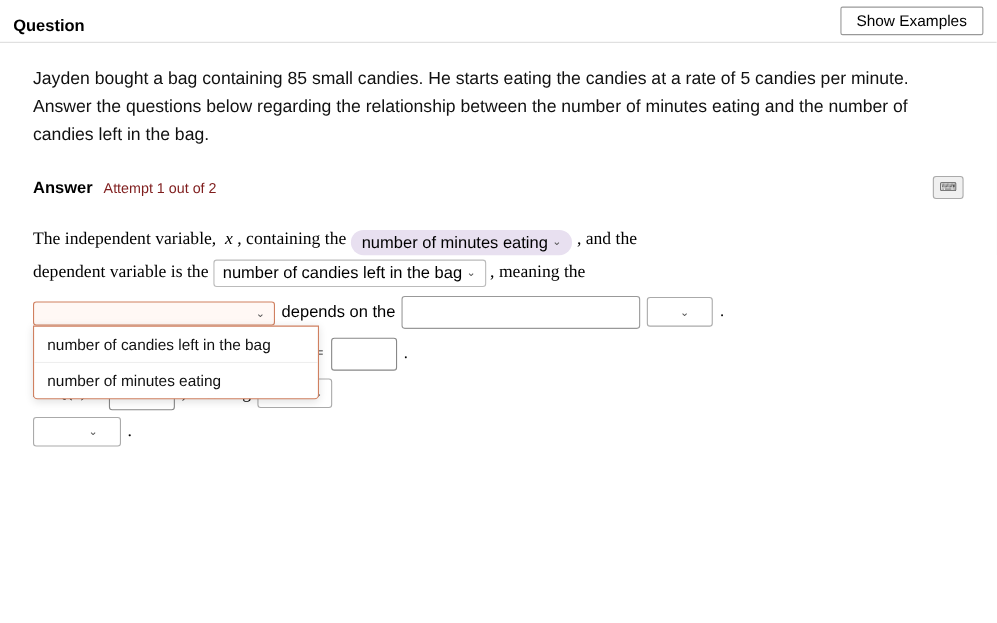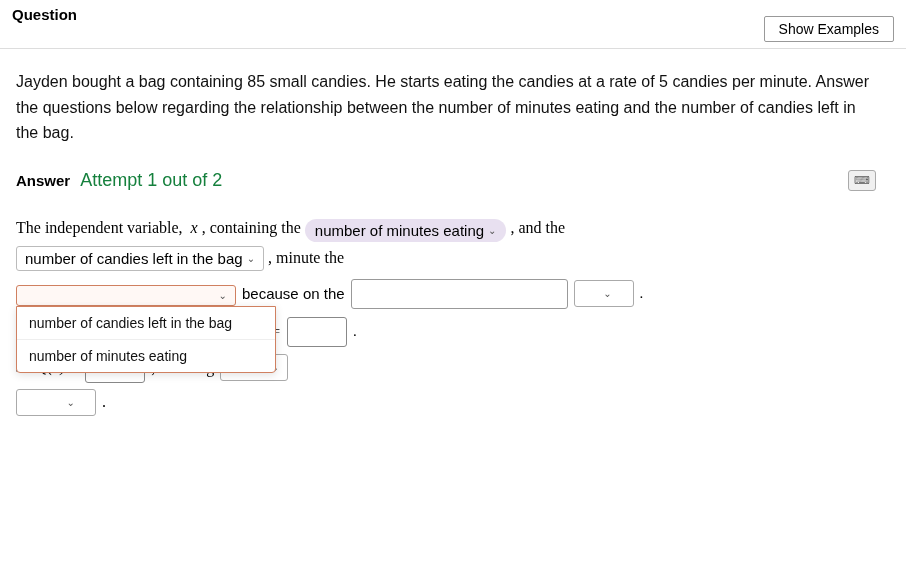--- a/index.html
+++ b/index.html
@@ -14,42 +14,41 @@
     }
     .page-container {
       width: 906px;
       min-height: 566px;
       background: #fff;
       position: relative;
     }
     .top-bar {
       display: flex;
       justify-content: space-between;
-      align-items: flex-start;
+      align-items: flex-end;
       padding: 6px 12px 6px 12px;
       border-bottom: 1px solid #ddd;
       background: #fff;
     }
     .question-label {
       font-size: 15px;
       font-weight: bold;
       font-family: Arial, sans-serif;
     }
     .show-examples-btn {
       border: 1px solid #999;
       background: #fff;
       padding: 4px 14px;
       font-size: 14px;
       font-family: Arial, sans-serif;
       cursor: pointer;
       border-radius: 2px;
-      margin-top: 10px;
     }
     .content-area {
-      padding: 20px 30px 20px 16px;
+      padding: 20px 30px 20px 30px;
     }
     .problem-text {
       font-size: 16px;
       line-height: 1.6;
       font-family: Arial, sans-serif;
       margin-bottom: 24px;
       color: #111;
     }
     .answer-section {
       margin-top: 10px;
@@ -59,22 +58,22 @@
       align-items: center;
       gap: 10px;
       margin-bottom: 28px;
     }
     .answer-label {
       font-weight: bold;
       font-size: 15px;
       font-family: Arial, sans-serif;
     }
     .attempt-label {
-      font-size: 18px;
-      color: #15803d;
+      font-size: 13px;
+      color: #7f1d1d;
       font-family: Arial, sans-serif;
     }
     .keyboard-icon {
       margin-left: auto;
       border: 1px solid #aaa;
       border-radius: 3px;
       padding: 3px 5px;
       font-size: 11px;
       color: #555;
       background: #f0f0f0;
@@ -299,40 +298,41 @@
         <span class="math-text"><em>x</em></span>
         <span>, containing the</span>
         <span class="independent-select">
           <span>number of minutes eating</span>
           <span class="chevron-down">⌄</span>
         </span>
         <span>, and the</span>
       </div>
 
       <div class="line2">
+        <span>dependent variable is the</span>
         <span class="dependent-select">
           <span>number of candies left in the bag</span>
           <span class="chevron-down">⌄</span>
         </span>
-        <span>, minute the</span>
+        <span>, meaning the</span>
       </div>
 
       <div class="depends-row">
         <div class="depends-dropdown-container">
           <div class="depends-select-btn">
             <span></span>
             <span class="chevron-down">⌄</span>
           </div>
           
           <div class="dropdown-list">
             <div class="dropdown-item">number of candies left in the bag</div>
             <div class="dropdown-item">number of minutes eating</div>
           </div>
         </div>
-        <span class="depends-text">because on the</span>
+        <span class="depends-text">depends on the</span>
         <input class="depends-input" type="text" value="" style="">
         <span class="right-select-btn">
           <span>&nbsp;&nbsp;&nbsp;&nbsp;</span>
           <span class="chevron-down">⌄</span>
         </span>
         <span class="period">.</span>
       </div>
 
       <div class="function-row">
         <span class="function-label">number of candies left in the bag</span>

